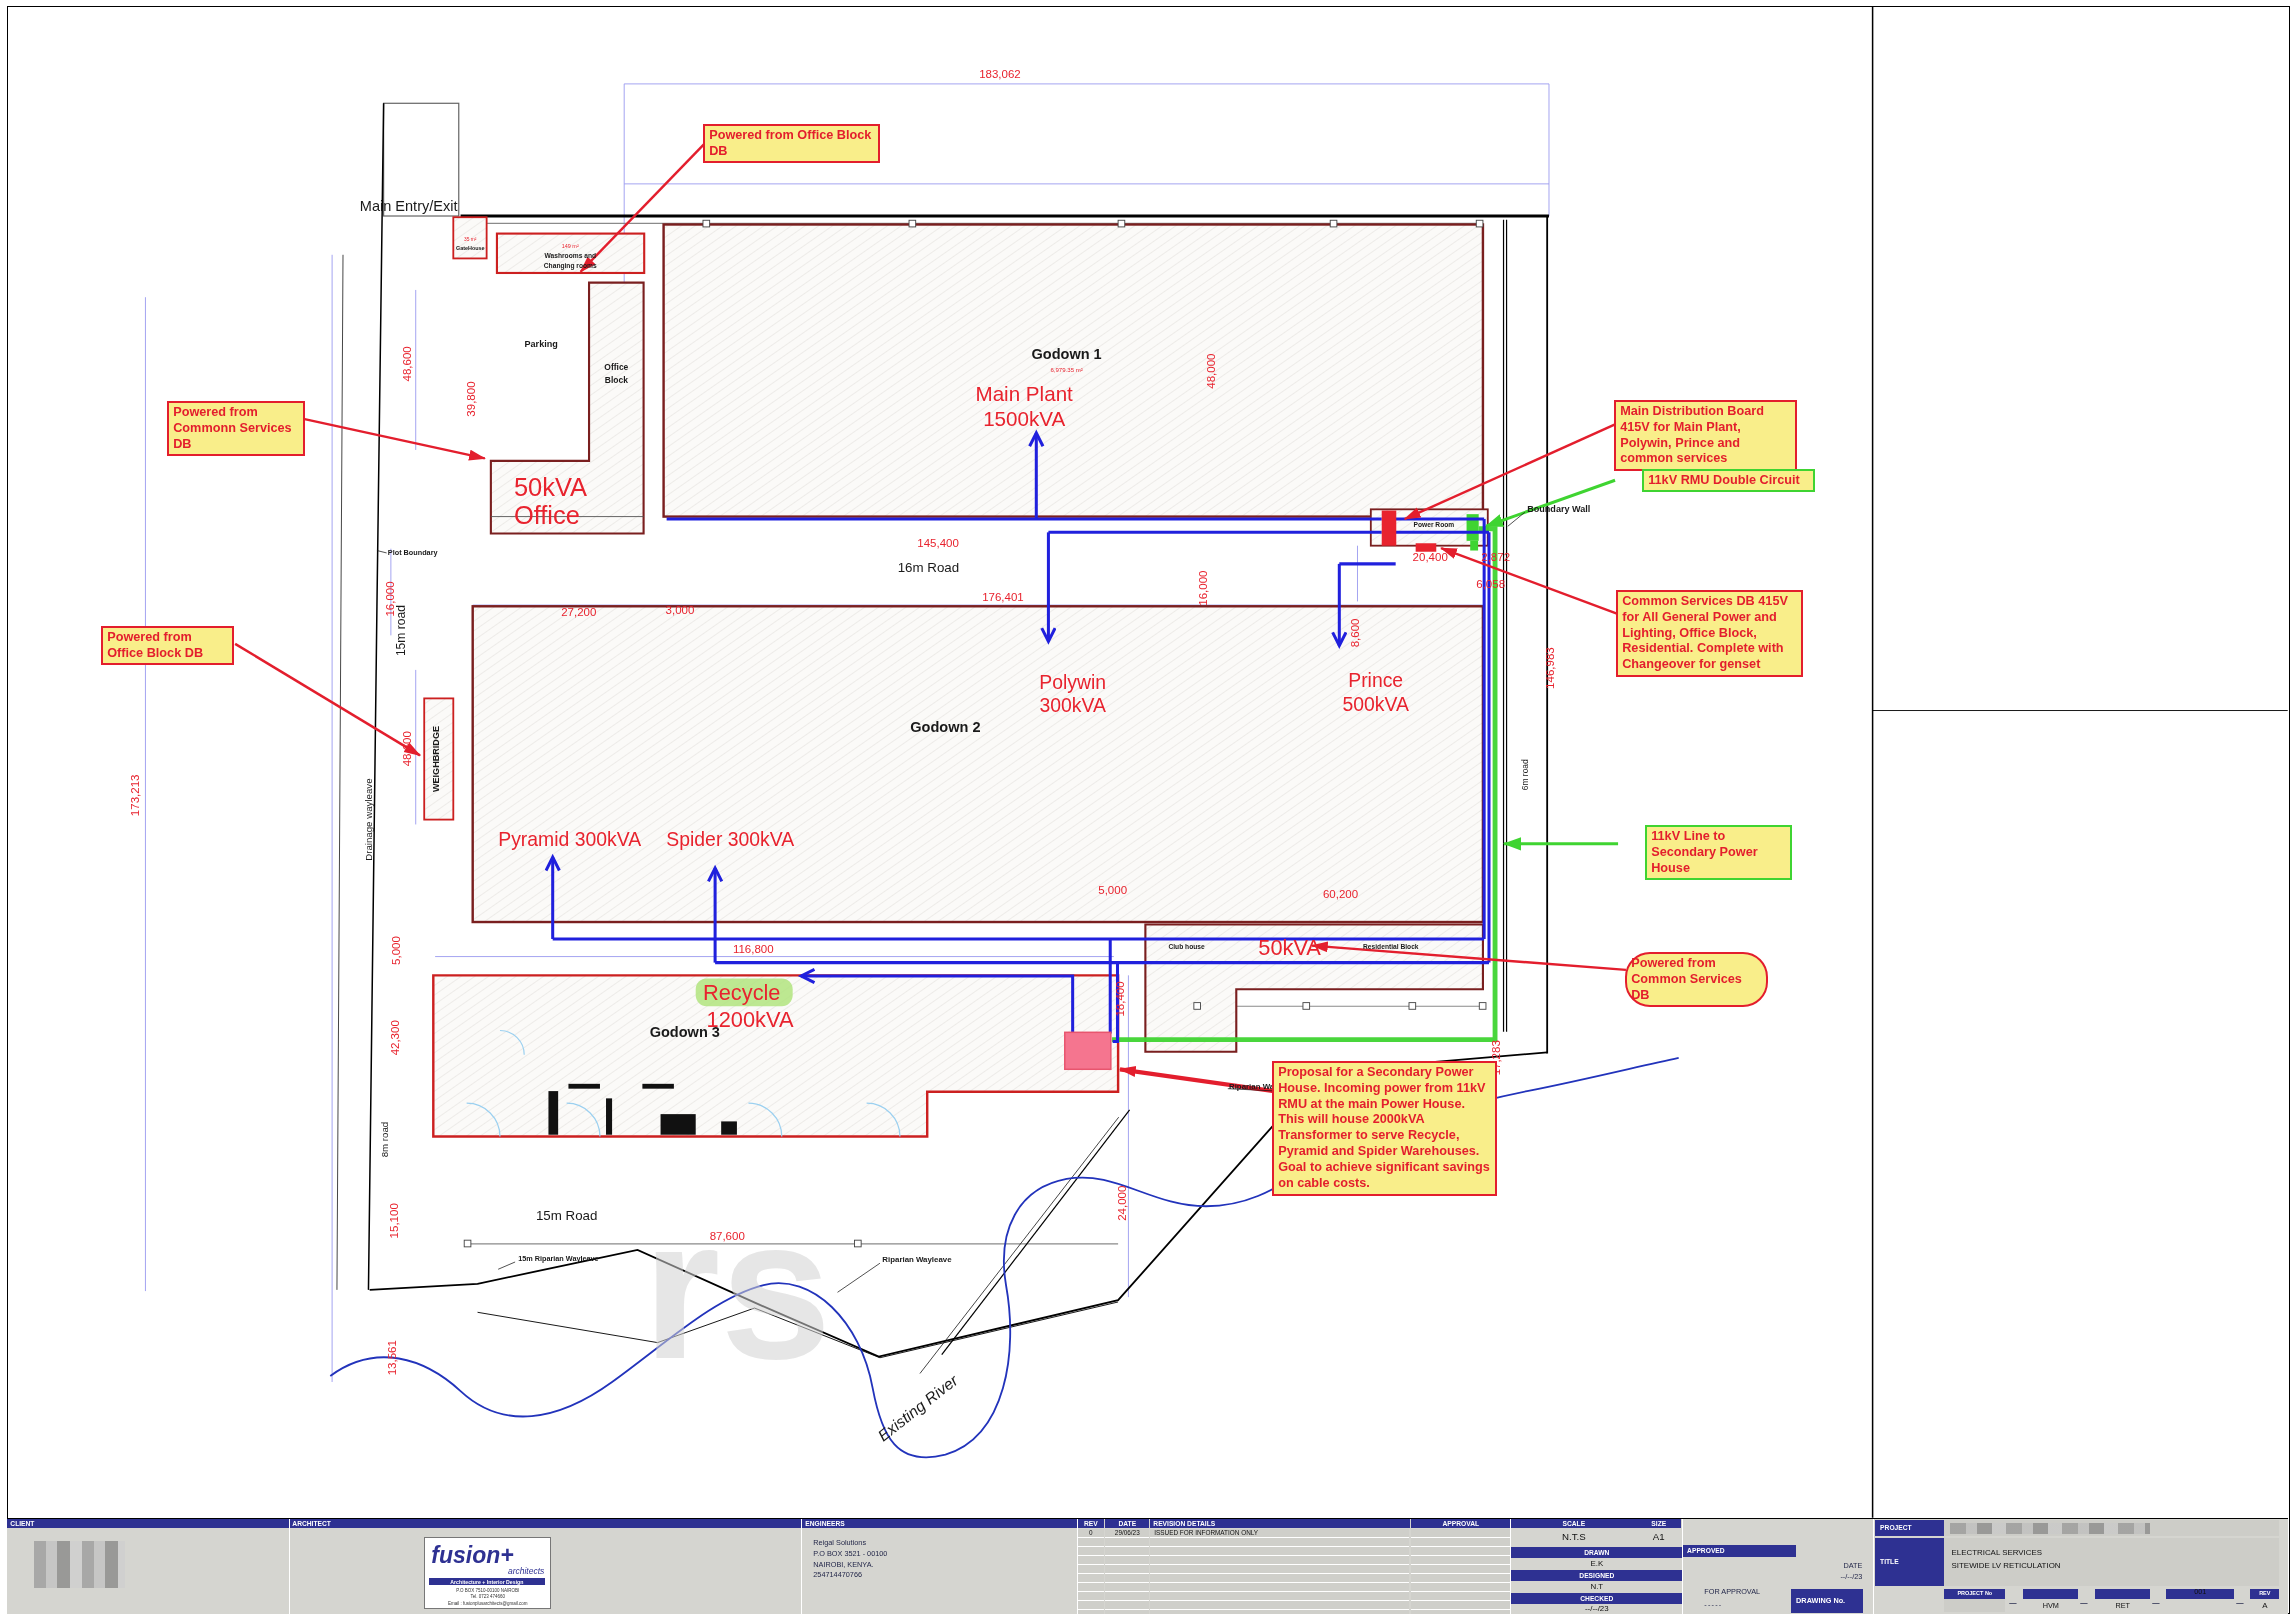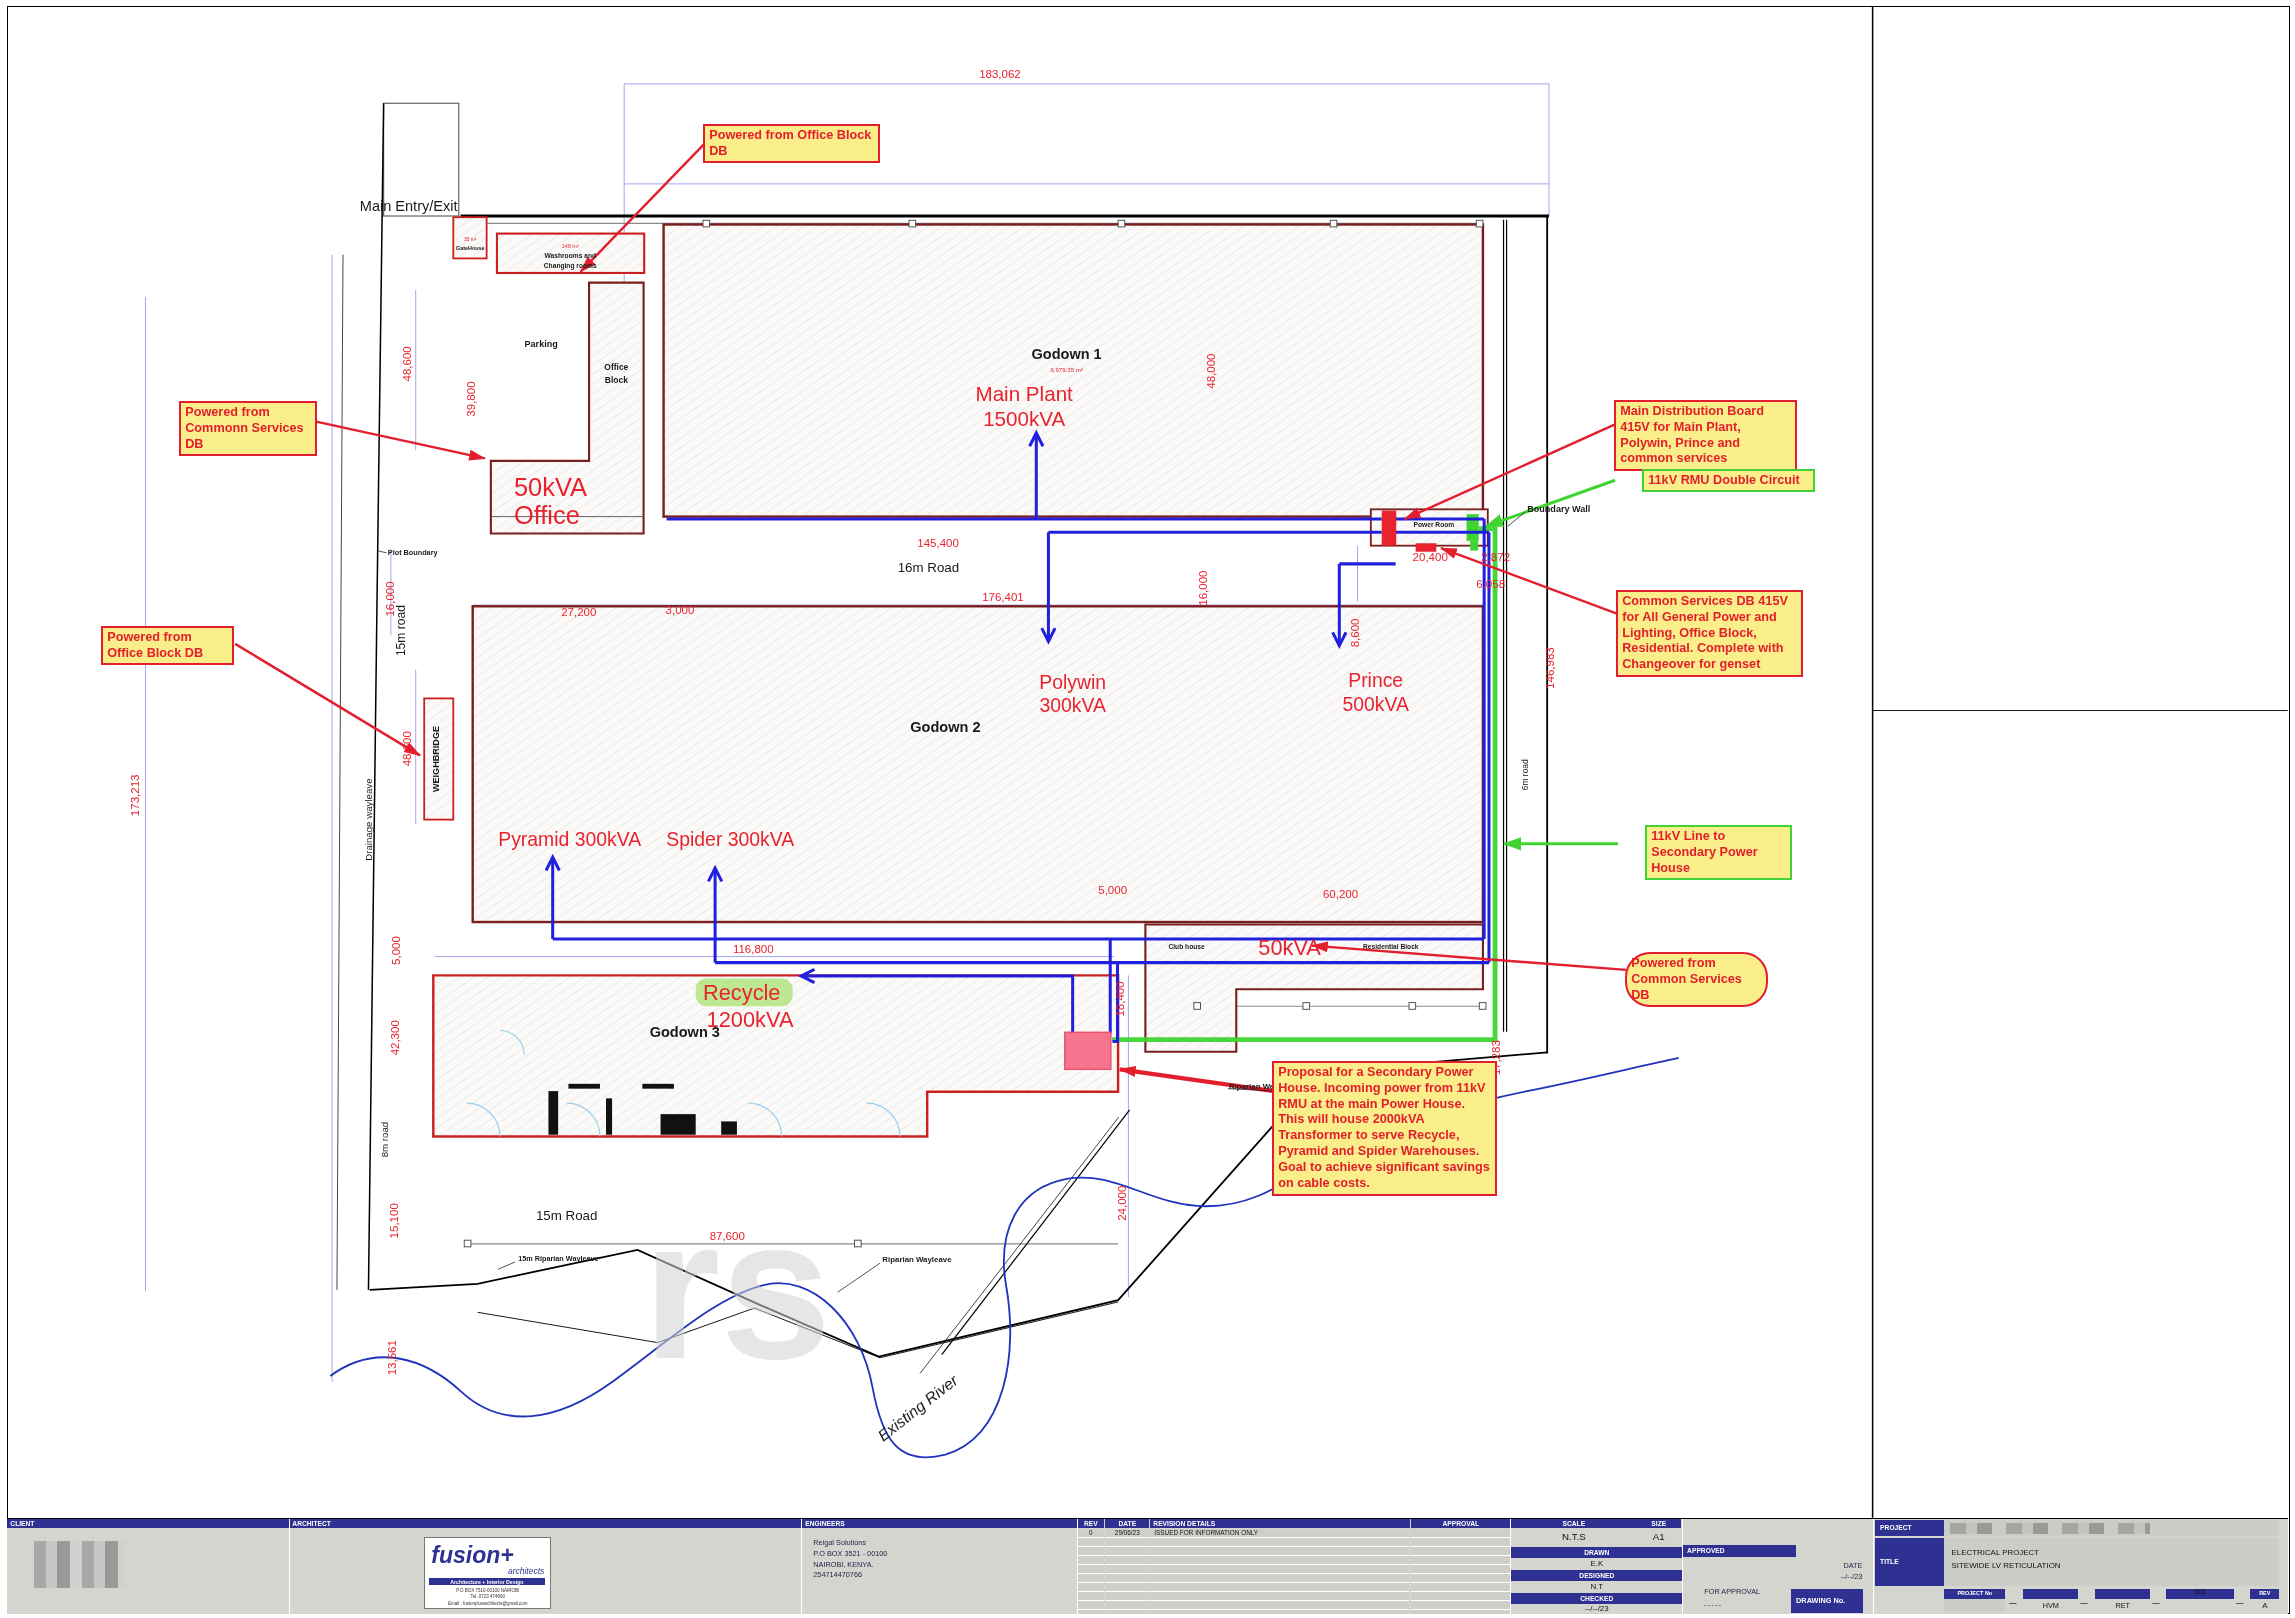--- a/index.html
+++ b/index.html
@@ -266,21 +266,21 @@
       <text x="1992" y="970" text-anchor="middle" class="t-dim" transform="rotate(-90 1992 970)">16,000</text>
       <text x="2242" y="1044" text-anchor="middle" class="t-dim" font-size="15" transform="rotate(-90 2242 1044)">8,600</text>
       <text x="2565" y="1102" text-anchor="middle" class="t-dim" transform="rotate(-90 2565 1102)">146,983</text>
       <text x="1854" y="1648" text-anchor="middle" class="t-dim" transform="rotate(-90 1854 1648)">18,400</text>
       <text x="1858" y="1985" text-anchor="middle" class="t-dim" transform="rotate(-90 1858 1985)">24,000</text>
       <text x="2475" y="1745" text-anchor="middle" class="t-dim" transform="rotate(-90 2475 1745)">17,283</text>
     </g>
   </svg>
 
   <div class="co" style="left:703px;top:124px;width:165px;">Powered from Office Block DB</div>
-  <div class="co" style="left:179px;top:401px;width:126px;">Powered from Commonn Services DB</div>
+  <div class="co" style="left:167px;top:401px;width:126px;">Powered from Commonn Services DB</div>
   <div class="co" style="left:101px;top:626px;width:121px;">Powered from Office Block DB</div>
   <div class="co" style="left:1614px;top:400px;width:171px;">Main Distribution Board 415V for Main Plant, Polywin, Prince and common services</div>
   <div class="co green" style="left:1614px;top:469px;width:161px;">11kV RMU Double Circuit</div>
   <div class="co" style="left:1616px;top:590px;width:175px;">Common Services DB 415V for All General Power and Lighting, Office Block, Residential. Complete with Changeover for genset</div>
   <div class="co green" style="left:1617px;top:825px;width:135px;">11kV Line to Secondary Power House</div>
   <div class="co" style="left:1625px;top:952px;width:131px;border-radius:25px;">Powered from Common Services DB</div>
   <div class="co" style="left:1272px;top:1061px;width:213px;">Proposal for a Secondary Power House. Incoming power from 11kV RMU at the main Power House. This will house 2000kVA Transformer to serve Recycle, Pyramid and  Spider Warehouses. Goal to achieve significant savings on cable costs.</div>
 
   <div class="tb">
 
@@ -335,21 +335,21 @@
     <div class="cellTxt" style="left:1782px;top:53px;width:73px;text-align:right;font-size:7.3px;">--/--/23</div>
     <div class="cellTxt" style="left:1697px;top:68px;font-size:7.3px;">FOR APPROVAL</div>
     <div class="cellTxt" style="left:1697px;top:81px;font-size:7.3px;letter-spacing:1.2px;">-----</div>
 
     <div class="navybar" style="left:1868px;top:1.2px;width:67px;height:15.8px;line-height:15.8px;text-align:left;padding-left:4.8px;">PROJECT</div>
     <div style="position:absolute;left:1937px;top:1.2px;width:335px;height:15.8px;background:#cdcdc8;">
       <div class="pixblur" style="left:6px;top:2.4px;width:200px;"></div>
     </div>
     <div class="navybar" style="left:1868px;top:19px;width:67px;height:48px;line-height:48px;text-align:left;padding-left:4.8px;">TITLE</div>
     <div style="position:absolute;left:1937px;top:19px;width:335px;height:48px;background:#cdcdc8;">
-      <div style="position:absolute;left:7.3px;top:9.7px;font-size:7.9px;color:#111;">ELECTRICAL PROJECT</div>
+      <div style="position:absolute;left:7.3px;top:9.7px;font-size:7.9px;color:#111;">ELECTRICAL SERVICES</div>
       <div style="position:absolute;left:7.3px;top:23px;font-size:7.9px;color:#111;">SITEWIDE LV RETICULATION</div>
     </div>
     <div class="navybar" style="left:1784px;top:70px;width:67px;height:23.6px;line-height:23.6px;text-align:left;padding-left:4.8px;font-size:7.3px;">DRAWING No.</div>
     <div class="navybar" style="left:1937px;top:70px;width:61px;height:9.7px;line-height:9.7px;font-size:5.5px;">PROJECT No</div>
     <div style="position:absolute;left:1937px;top:80px;width:61px;height:13.3px;background:#cdcdc8;"></div>
     <div class="cellTxt" style="left:2002px;top:79px;font-weight:bold;">—</div>
     <div class="navybar" style="left:2016px;top:70px;width:55px;height:9.7px;"></div>
     <div class="val" style="left:2016px;top:82px;width:55px;font-size:7.3px;">HVM</div>
     <div class="cellTxt" style="left:2073px;top:79px;font-weight:bold;">—</div>
     <div class="navybar" style="left:2088px;top:70px;width:55px;height:9.7px;"></div>

